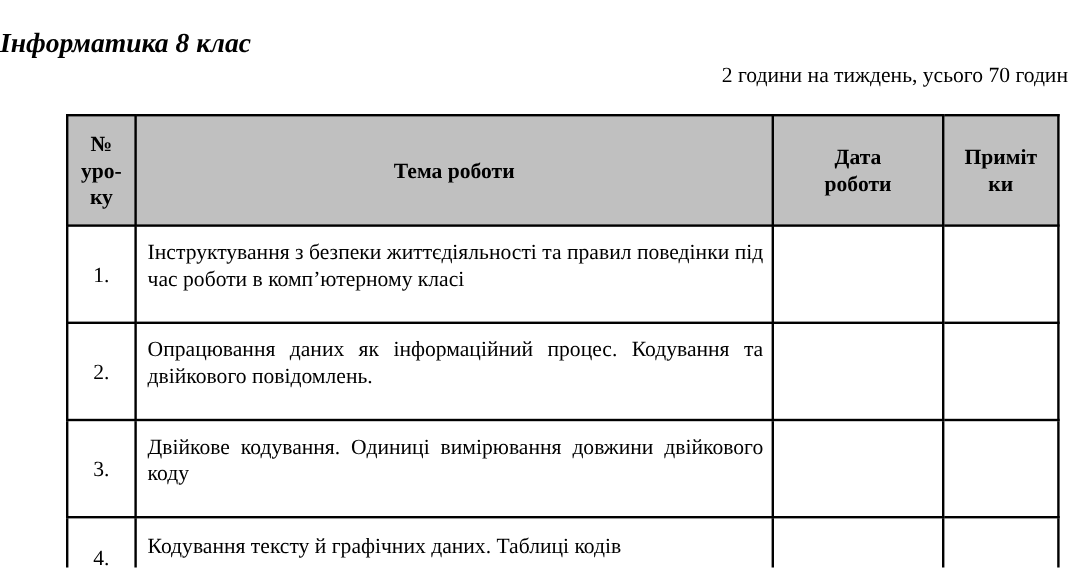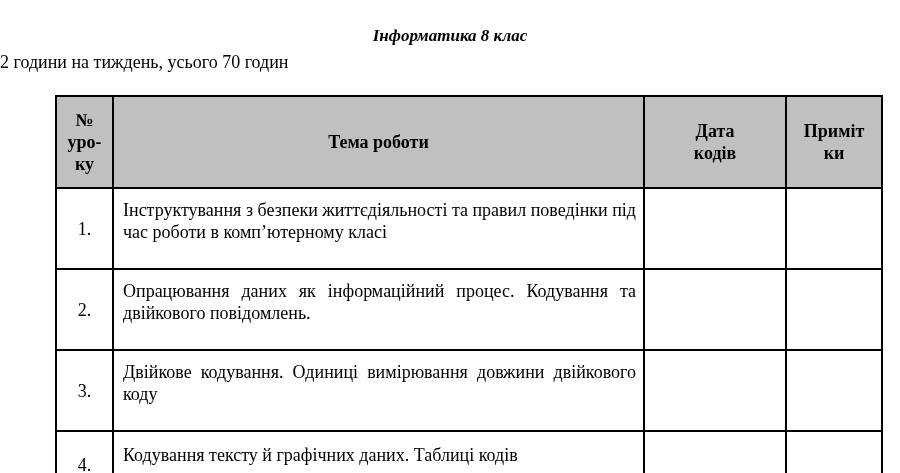--- a/index.html
+++ b/index.html
@@ -1,20 +1,20 @@
 <!DOCTYPE html>
 <html><head>
 <meta charset="utf-8">
 <style>
   html, body { margin: 0; padding: 0; background: #ffffff; }
   body { width: 900px; height: 473px; overflow: hidden; position: relative;
          font-family: "Liberation Serif", "DejaVu Serif", serif; color: #000; }
-  .title { position: absolute; left: 0; width: 900px; top: 22px; text-align: center;
-           font-size: 17px; font-weight: bold; font-style: italic; line-height: 28px; }
-  .subtitle { position: absolute; left: 0; width: 890px; top: 51px; text-align: left;
+  .title { position: absolute; left: 0; width: 900px; top: 22px; 
+           font-size: 23px; font-weight: bold; font-style: italic; line-height: 28px; }
+  .subtitle { position: absolute; left: 0; width: 890px; top: 51px; text-align: right;
               font-size: 18px; line-height: 22px; }
   table { position: absolute; left: 55px; top: 95px; border-collapse: collapse;
           table-layout: fixed; width: 826px; }
   td, th { border: 2px solid #000; padding: 0; font-size: 18px; line-height: 22px;
            vertical-align: middle; }
   th { background: #c0c0c0; font-weight: bold; text-align: center; height: 90px; }
   col.c1 { width: 57px; } col.c2 { width: 531px; } col.c3 { width: 142px; } col.c4 { width: 96px; }
   .num { text-align: center; }
   .topic { height: 39px; font-weight: bold; padding-left: 9px; }
   .lesson { height: 63px; padding: 0 7px 16px 9px; text-align: justify; text-align-last: left; }
@@ -37,21 +37,21 @@
   <tbody>
       <tr>
     <th>
       <div>№</div>
       <div>уро-</div>
       <div>ку</div>
     </th>
     <th>Тема роботи</th>
     <th>
       <div>Дата</div>
-      <div>кодів</div>
+      <div>роботи</div>
     </th>
     <th>
       <div>Приміт</div>
       <div>ки</div>
     </th>
   </tr>
   <tr>
     <td class="num">1.</td>
     <td class="lesson">Інструктування з безпеки життєдіяльності та правил поведінки під час роботи в комп’ютерному класі</td>
     <td></td>

